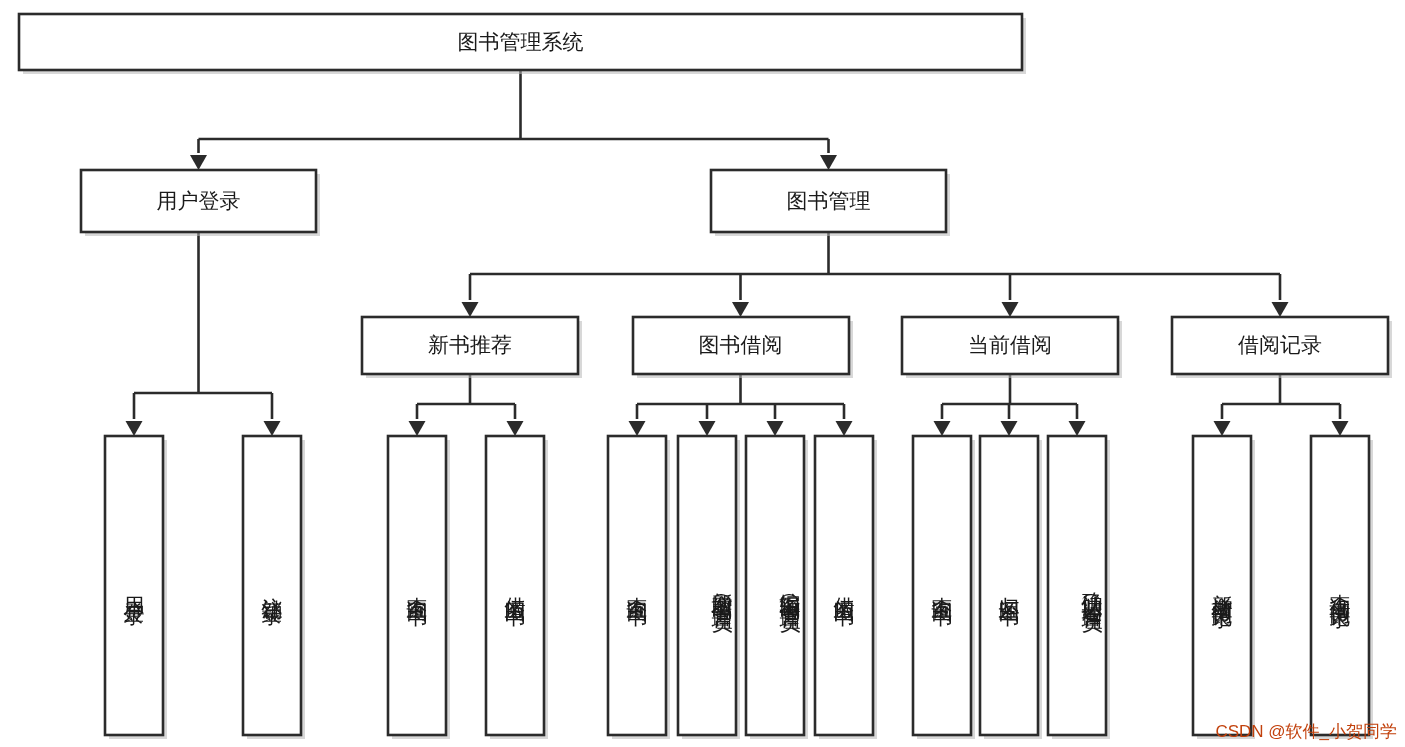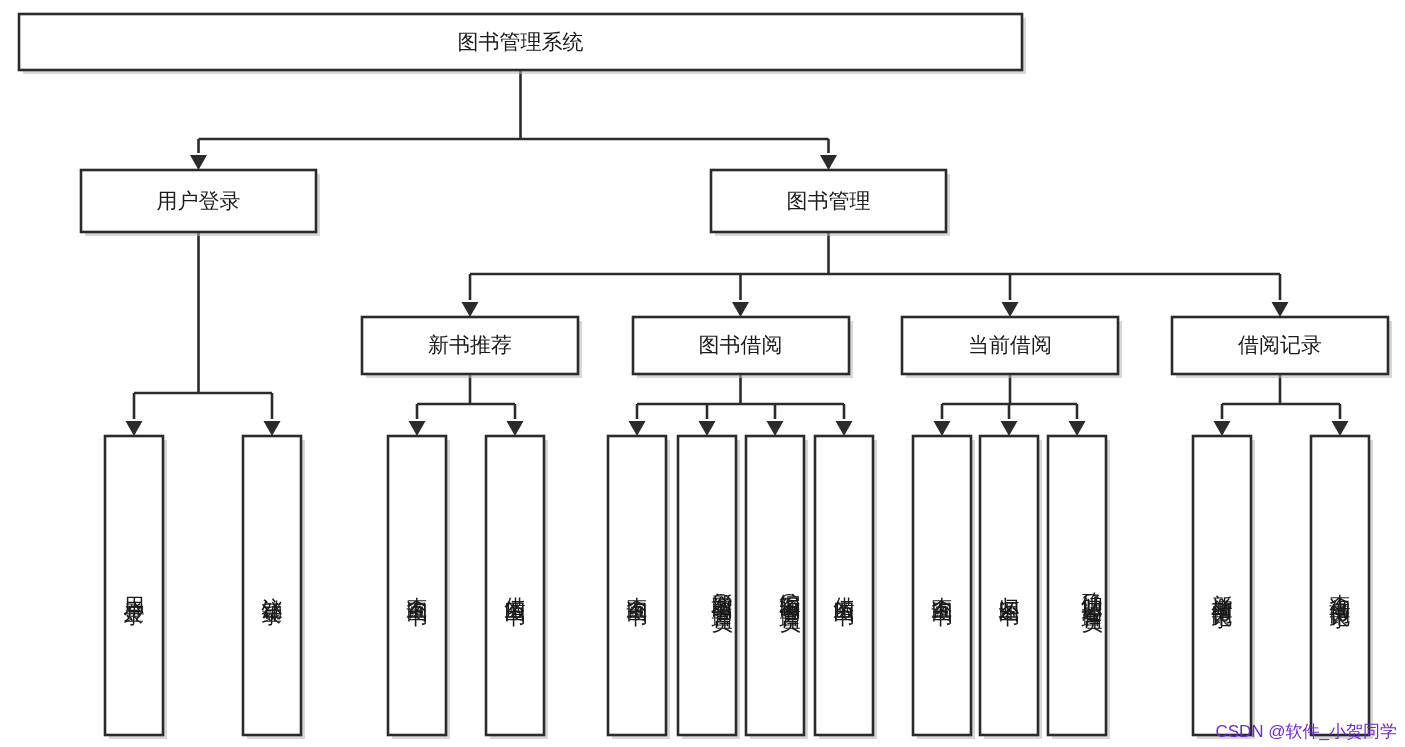--- a/index.html
+++ b/index.html
@@ -63,21 +63,21 @@
     text-align: center;
     white-space: nowrap;
     pointer-events: none;
   }
   .watermark {
     position: absolute;
     right: 8px;
     bottom: 4px;
     font-family: "Liberation Sans", "DejaVu Sans", sans-serif;
     font-size: 17px;
-    color: #6d28d9;
+    color: #c2410c;
     white-space: nowrap;
   }
 </style>
 </head>
 <body>
 
 <div id="diagram-root">
 
   <svg class="diagram-canvas" viewBox="0 0 1405 747">
     <defs>

